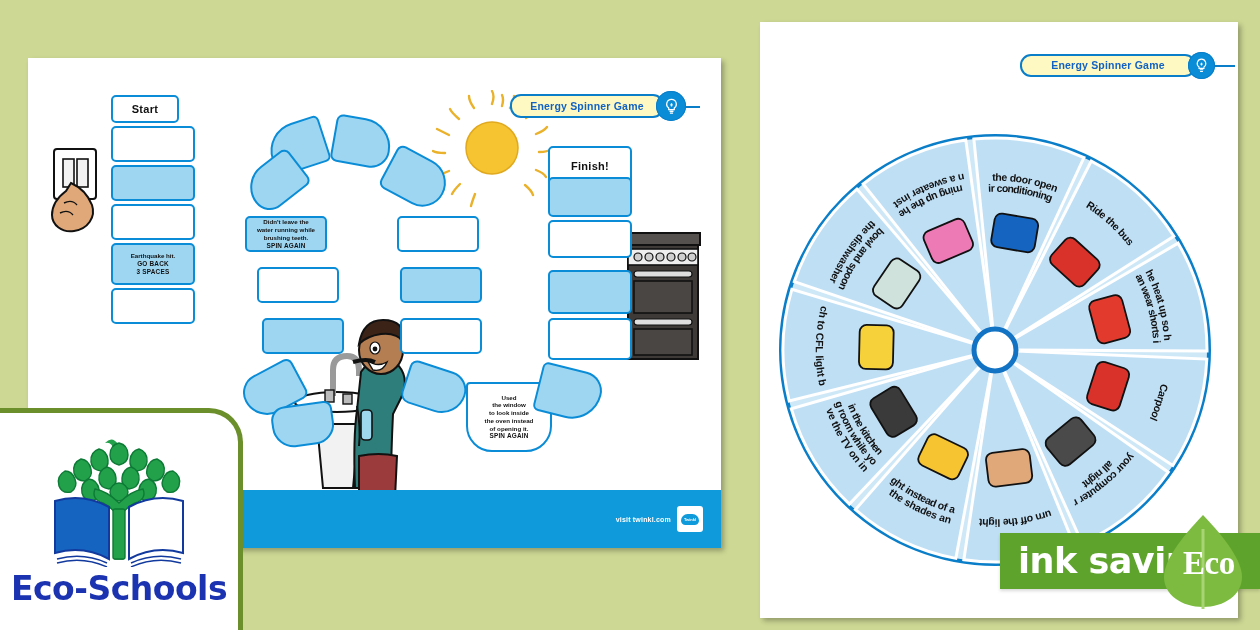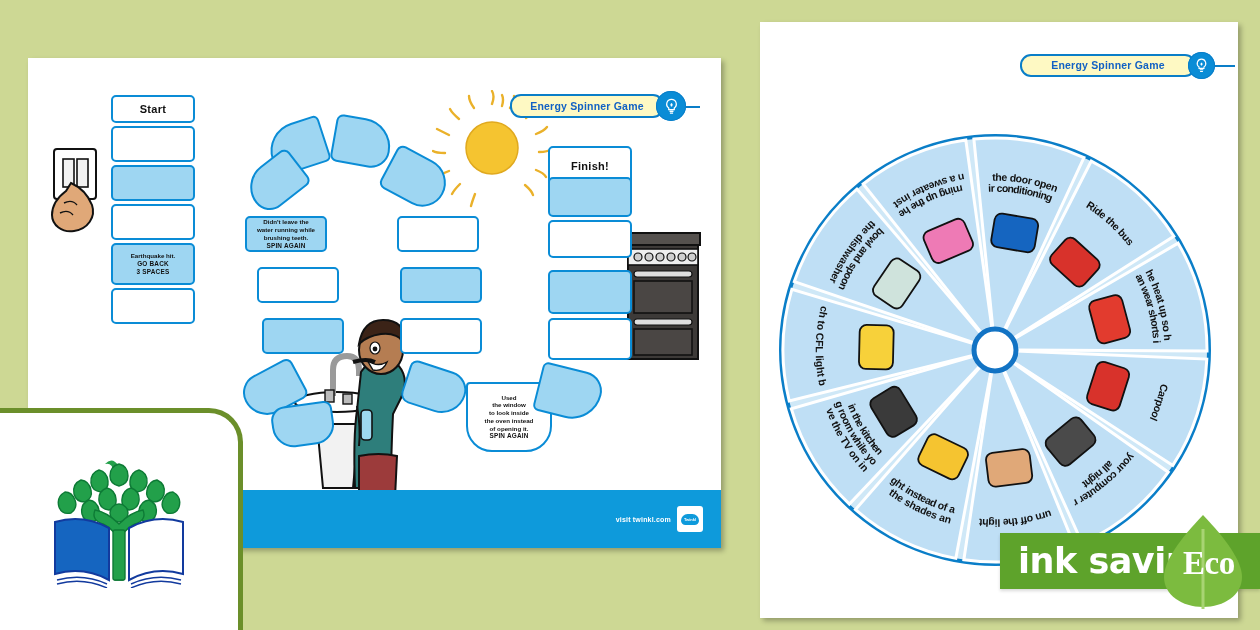--- a/index.html
+++ b/index.html
@@ -178,21 +178,21 @@
   <path d="M84 34 q4 -24 24 -24 q22 0 22 22 q-10 -10 -24 -8 q-14 2 -22 10 Z" fill="#3b2317" stroke="#111" stroke-width="2"></path>
   <ellipse cx="100" cy="38" rx="5" ry="6" fill="#fff" stroke="#111" stroke-width="1.2"></ellipse>
   <circle cx="100" cy="39" r="2.4" fill="#111"></circle>
   <path d="M92 50 q10 8 20 2 q-4 10 -14 8 Z" fill="#fff" stroke="#111" stroke-width="1.4"></path>
   <path d="M78 52 q14 -4 22 0" stroke="#111" stroke-width="4" fill="none"></path>
   <path d="M82 96 q4 22 2 40" stroke="#111" stroke-width="2" fill="none"></path>
   <rect x="86" y="100" width="11" height="30" rx="4" fill="#9dd8ef" stroke="#111" stroke-width="1.6"></rect>
   <path d="M84 146 q20 -4 38 0 l-2 42 h-36 Z" fill="#9c3b3b" stroke="#111" stroke-width="2"></path>
 </svg>
 
-<div class="sq" style="left:111px;top:95px;width:84px;height:28px;">
+<div class="sq" style="left:111px;top:95px;width:68px;height:28px;">
   <span class="lbl">Start</span>
 </div>
 <div class="sq" style="left:111px;top:126px;width:84px;height:36px;"></div>
 <div class="sq fill" style="left:111px;top:165px;width:84px;height:36px;"></div>
 <div class="sq" style="left:111px;top:204px;width:84px;height:36px;"></div>
 <div class="sq fill" style="left:111px;top:243px;width:84px;height:42px;">
   <div class="msg">
     <div>Earthquake hit.</div>
     <div class="big">GO BACK</div>
     <div class="big">3 SPACES</div>
@@ -394,20 +394,21 @@
 
     <path d="M22 66 q28 -8 54 6 v52 q-26 -14 -54 -6z" fill="#1565c0" stroke="#123a9e" stroke-width="2"></path>
     <path d="M150 66 q-28 -8 -54 6 v52 q26 -14 54 -6z" fill="#ffffff" stroke="#123a9e" stroke-width="2"></path>
     <g fill="none" stroke="#123a9e" stroke-width="1.4">
       <path d="M24 124 q26 -7 50 4"></path>
         <path d="M24 128 q26 -7 50 4"></path>
       <path d="M148 124 q-26 -7 -50 4"></path>
         <path d="M148 128 q-26 -7 -50 4"></path>
     </g>
   </svg>
+  <div class="word">Eco-Schools</div>
 </div>
 
 <div id="ink">
   <span class="txt">ink saving</span>
   <svg class="leaf" viewBox="0 0 86 96">
     <path d="M43 2 C66 26 82 48 82 64 C82 82 64 94 43 94 C22 94 4 82 4 64 C4 48 20 26 43 2 Z" fill="#7cbb3f"></path>
     <line x1="43" y1="16" x2="43" y2="96" stroke="#a8d473" stroke-width="3"></line>
   </svg>
   <span class="leafword">Eco</span>
 </div>

